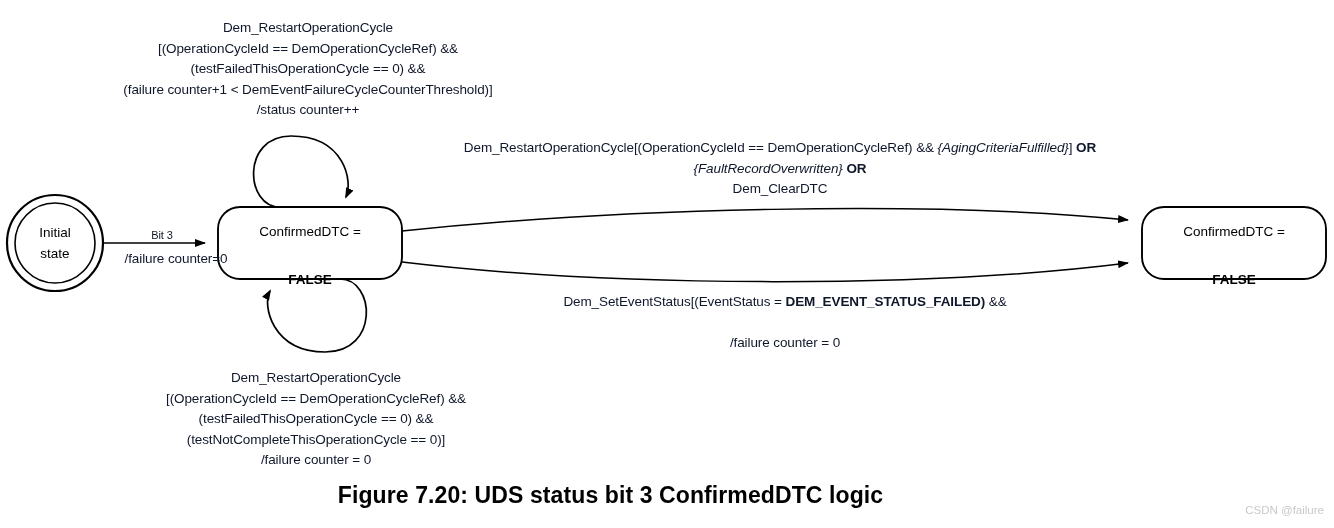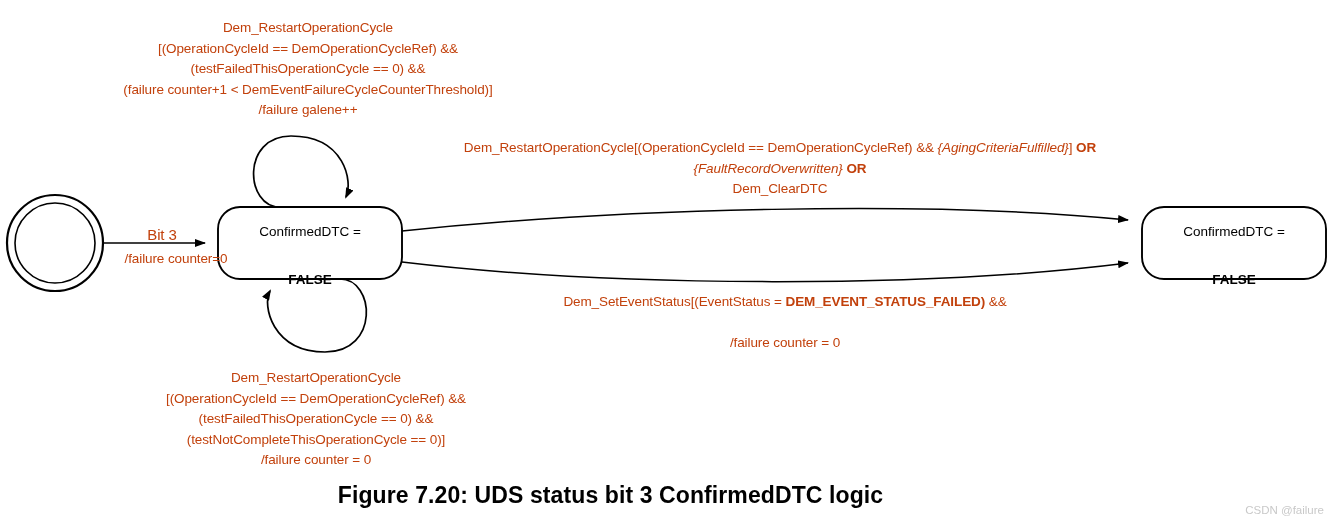--- a/index.html
+++ b/index.html
@@ -21,37 +21,37 @@
     left: 0;
     top: 0;
     width: 1334px;
     height: 528px;
   }
   .lbl {
     position: absolute;
     font-family: "Liberation Sans", sans-serif;
     font-size: 13.5px;
     line-height: 20.5px;
-    color: #c2410c;
+    color: #0f172a;
     text-align: center;
     white-space: nowrap;
     letter-spacing: -0.1px;
   }
   .lbl b { font-weight: bold; }
   .lbl i { font-style: italic; }
 
   
   #label-top-selfloop   { left: 108px; top: 18px;  width: 400px; }
   #label-bottom-selfloop{ left: 124px; top: 368px; width: 384px; }
   #label-upper-trans    { left: 400px; top: 138px; width: 760px; }
   #label-lower-trans    { left: 405px; top: 292px; width: 760px; }
 
   #label-bit3 {
     left: 110px; top: 225px; width: 104px;
-    font-size: 15px; text-align: center;
+    font-size: 11px; text-align: center;
   }
   #label-bit3-action {
     left: 108px; top: 249px; width: 136px;
     font-size: 13.5px; text-align: center;
   }
 
   
   .node-text {
     position: absolute;
     text-align: center;
@@ -130,40 +130,44 @@
 
     <g>
       <path d="M 402 231 C 620 208 930 200 1128 220" fill="none" stroke="#000000" stroke-width="1.5" marker-end="url(#arrowhead)"></path>
     </g>
 
     <g>
       <path d="M 402 262 C 620 288 930 288 1128 263" fill="none" stroke="#000000" stroke-width="1.5" marker-end="url(#arrowhead)"></path>
     </g>
   </svg>
 
+  <div class="node-text" id="node-initial-text">
+    <span>Initial</span><br>
+    <span>state</span>
+  </div>
 
   <div class="node-text" id="node-false-text">
     <span>ConfirmedDTC =</span>
     <span class="v">FALSE</span>
   </div>
 
   <div class="node-text" id="node-true-text">
     <span>ConfirmedDTC =</span>
     <span class="v">FALSE</span>
   </div>
 
   <div class="lbl" id="label-bit3">Bit 3</div>
   <div class="lbl" id="label-bit3-action">/failure counter=0</div>
 
   <div class="lbl" id="label-top-selfloop">
     <span>Dem_RestartOperationCycle</span><br>
     <span>[(OperationCycleId == DemOperationCycleRef) &amp;&amp;</span><br>
     <span>(testFailedThisOperationCycle == 0) &amp;&amp;</span><br>
     <span>(failure counter+1 &lt; DemEventFailureCycleCounterThreshold)]</span><br>
-    <span>/failure galene++</span>
+    <span>/status counter++</span>
   </div>
 
   <div class="lbl" id="label-bottom-selfloop">
     <span>Dem_RestartOperationCycle</span><br>
     <span>[(OperationCycleId == DemOperationCycleRef) &amp;&amp;</span><br>
     <span>(testFailedThisOperationCycle == 0) &amp;&amp;</span><br>
     <span>(testNotCompleteThisOperationCycle == 0)]</span><br>
     <span>/failure counter = 0</span>
   </div>
 

